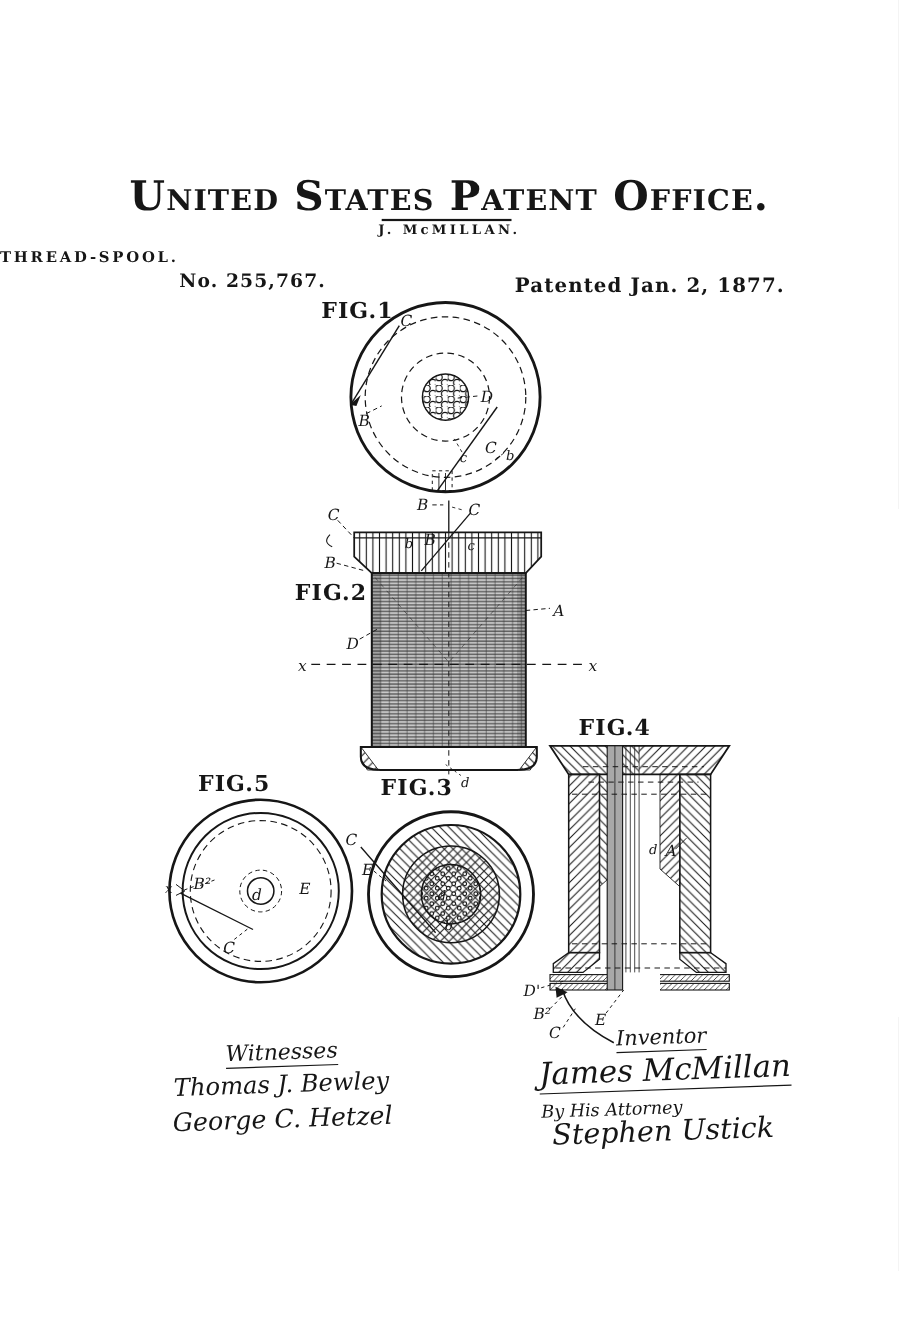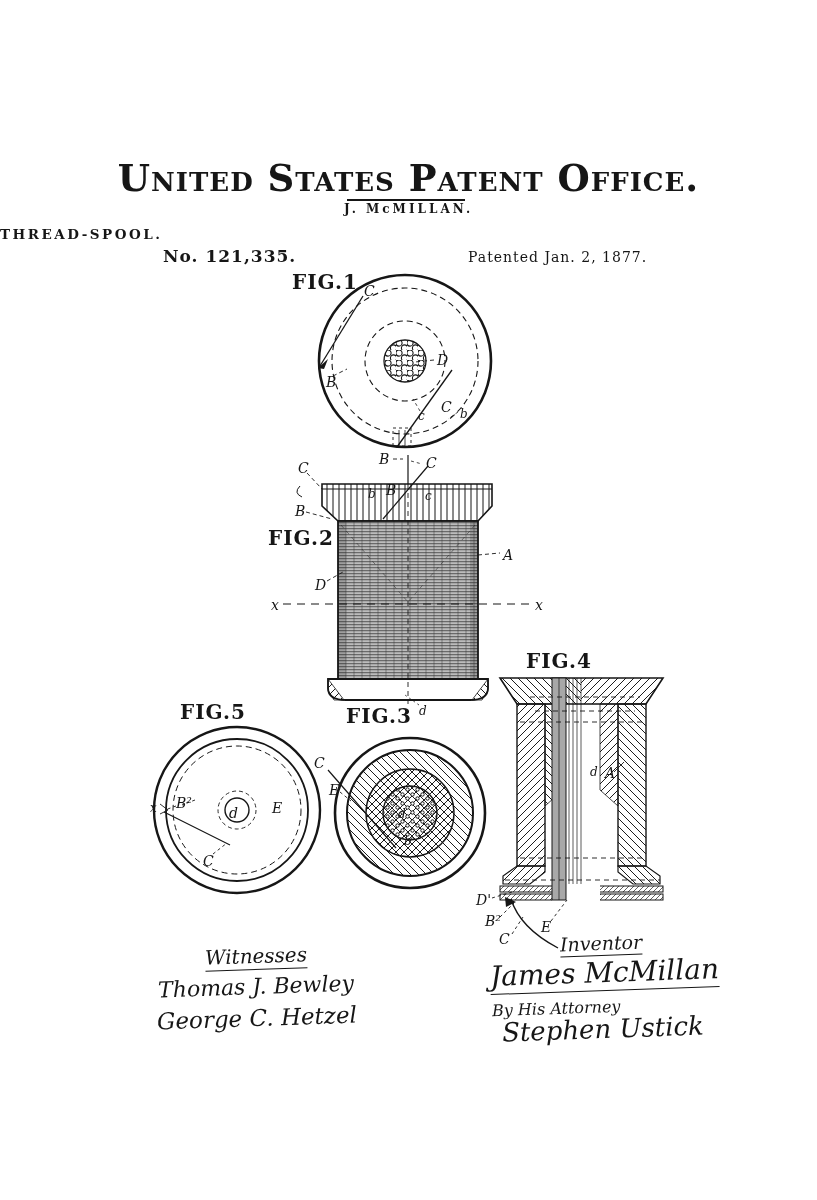--- a/index.html
+++ b/index.html
@@ -5,21 +5,21 @@
   html,body{margin:0;padding:0;background:#e9e9e9;}
   #page{position:relative;width:817px;height:1200px;background:#ffffff;margin:0 auto;
         font-family:"DejaVu Serif",serif;color:#161616;overflow:hidden;}
   .abs{position:absolute;white-space:nowrap;}
   .title{left:0;right:0;top:156px;text-align:center;font-variant:small-caps;
          font-weight:bold;font-size:37px;letter-spacing:1px;}
   .title-rule{left:347px;top:199px;width:118px;height:2px;background:#161616;}
   .line2{left:0;right:0;top:202px;text-align:center;font-weight:bold;font-size:12px;letter-spacing:3px;}
   .line3{left:0;right:0;top:226px;text-align:left;font-weight:bold;font-size:13.5px;letter-spacing:2.5px;}
   .patnum{left:163px;top:246px;font-weight:bold;font-size:17px;letter-spacing:1px;}
-  .patdate{left:468px;top:249px;font-weight:normal;font-size:14px;letter-spacing:1px;}
+  .patdate{left:468px;top:249px;font-weight:bold;font-size:18px;letter-spacing:1px;}
   svg{position:absolute;left:0;top:0;}
   svg text{fill:#161616;}
   .figcap{font-family:"DejaVu Serif",serif;font-weight:bold;font-size:20px;letter-spacing:1px;}
   .ann{font-family:"DejaVu Serif",serif;font-style:italic;font-size:14px;}
   .ann-sm{font-family:"DejaVu Serif",serif;font-style:italic;font-size:12px;}
   .sig{font-style:italic;transform:rotate(-2deg);}
   .sig-u{border-bottom:1.6px solid #161616;padding-bottom:1px;}
   .wit-h{left:205px;top:944px;font-size:20px;}
   .wit-1{left:158px;top:974px;font-size:22px;}
   .wit-2{left:157px;top:1005px;font-size:23px;}
@@ -30,21 +30,21 @@
 </style>
 </head>
 <body>
 
 <div id="page">
 
   <div class="abs title">United States Patent Office.</div>
   <div class="abs title-rule"></div>
   <div class="abs line2">J. McMILLAN.</div>
   <div class="abs line3">THREAD-SPOOL.</div>
-  <div class="abs patnum">No. 121,335.</div>
+  <div class="abs patnum">No. 255,767.</div>
   <div class="abs patdate">Patented Jan. 2, 1877.</div>
 
   <svg width="817" height="1200" viewBox="0 0 817 1200">
     <defs>
       <pattern id="vh" width="6" height="8" patternUnits="userSpaceOnUse">
         <rect width="6" height="8" fill="#ffffff"></rect>
         <line x1="3" y1="0" x2="3" y2="8" stroke="#161616" stroke-width="1"></line>
       </pattern>
       <pattern id="thread" width="8" height="3" patternUnits="userSpaceOnUse">
         <rect width="8" height="3" fill="#efefef"></rect>

